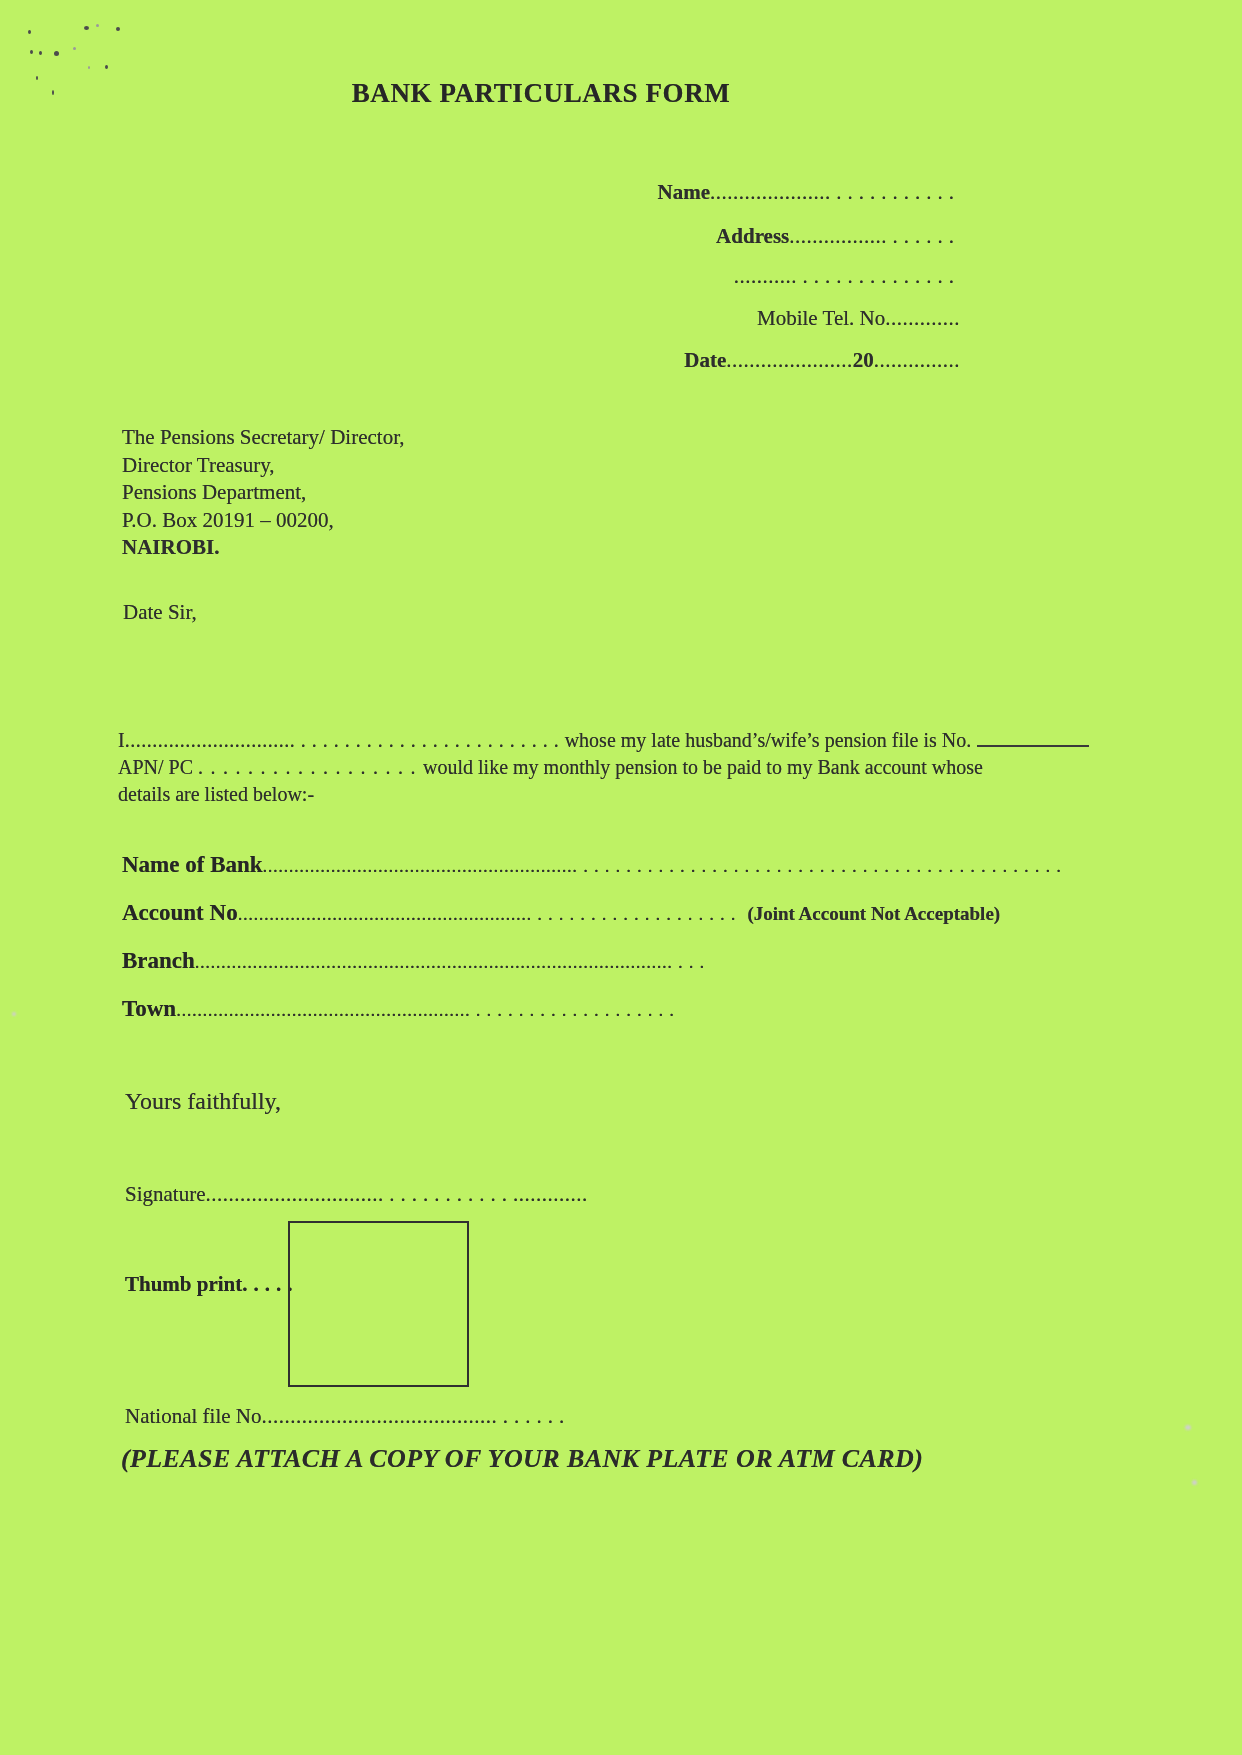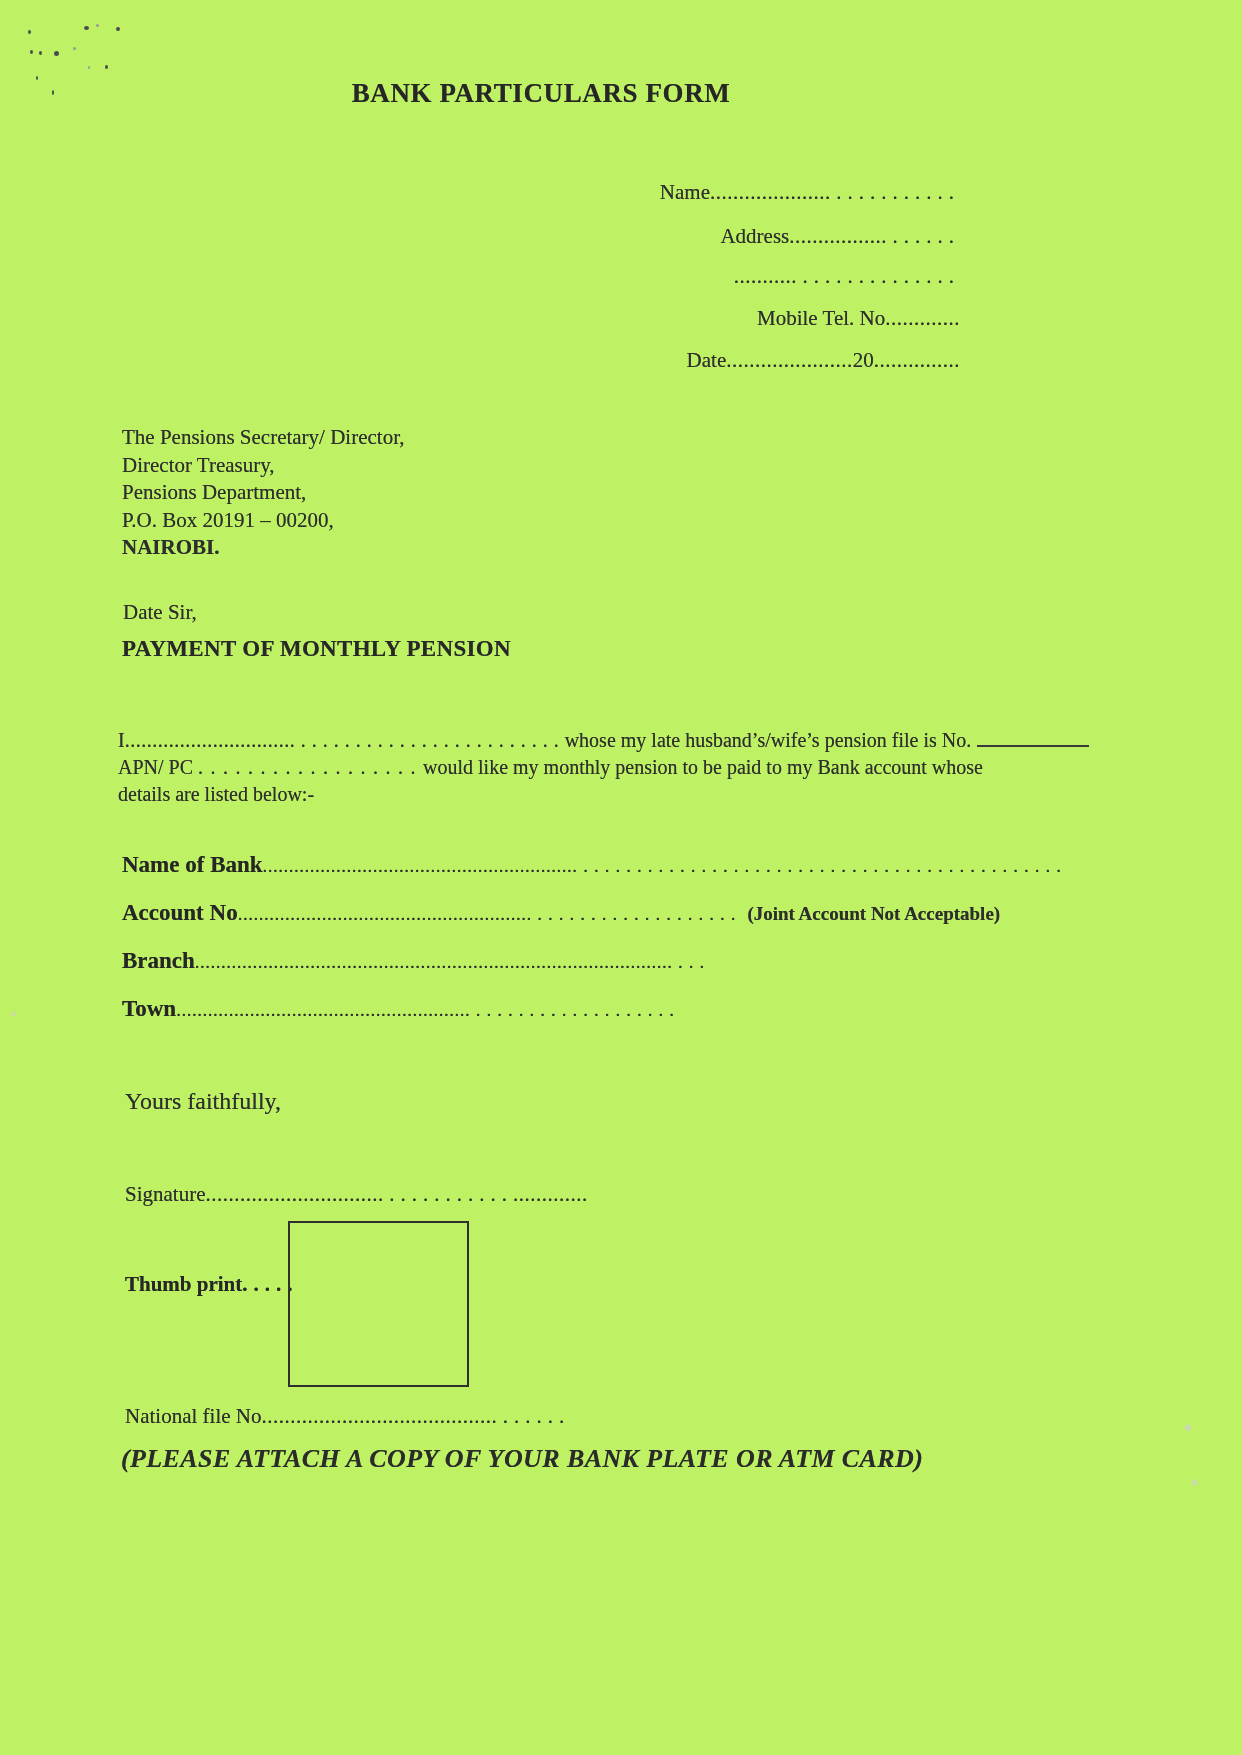--- a/index.html
+++ b/index.html
@@ -9,21 +9,21 @@
     text-shadow:0 0 .45px rgba(20,20,20,.55);
   }
   .abs{position:absolute;white-space:nowrap;}
   .b{font-weight:bold;}
   .title{
     left:0;width:1082px;top:78px;text-align:center;
     font-size:27px;font-weight:bold;letter-spacing:.6px;color:#272727;
   }
   
   .hdr{right:282px;font-size:21px;}
-  .hdr .lab{font-weight:normal;}
+  .hdr .lab{font-weight:bold;}
   .hdr.plain .lab{font-weight:normal;}
   .d{letter-spacing:.5px;}
   .sp{letter-spacing:6px;}
   .sp7{letter-spacing:7.5px;}
   
   .recipient{left:122px;top:424px;font-size:21px;line-height:27.5px;white-space:nowrap;position:absolute;}
   .salutation{left:123px;top:600px;font-size:21px;}
   .subject{left:122px;top:636px;font-size:23px;font-weight:bold;letter-spacing:.3px;color:#282828;}
   .bodyline{left:118px;font-size:20px;}
   .blank-line{
@@ -92,21 +92,20 @@
 
   <div class="recipient">
     <div>The Pensions Secretary/ Director,</div>
     <div>Director Treasury,</div>
     <div>Pensions Department,</div>
     <div>P.O. Box 20191 – 00200,</div>
     <div class="b">NAIROBI.</div>
   </div>
 
   <div class="abs salutation">Date Sir,</div>
-  <div class="abs subject">PAYMENT OF MONTHLY PENSION</div>
 
   <div class="abs bodyline" style="top:729px;">
     <span>I</span><span class="d">..............................</span><span class="d sp">.........................</span><span>whose my late husband’s/wife’s pension file is No.</span><span class="blank-line"></span>
   </div>
   <div class="abs bodyline" style="top:756px;">
     <span>APN/ PC </span><span class="d sp7">..................</span><span>would like my monthly pension to be paid to my Bank account whose</span>
   </div>
   <div class="abs bodyline" style="top:783px;">
     <span>details are listed below:-</span>
   </div>

